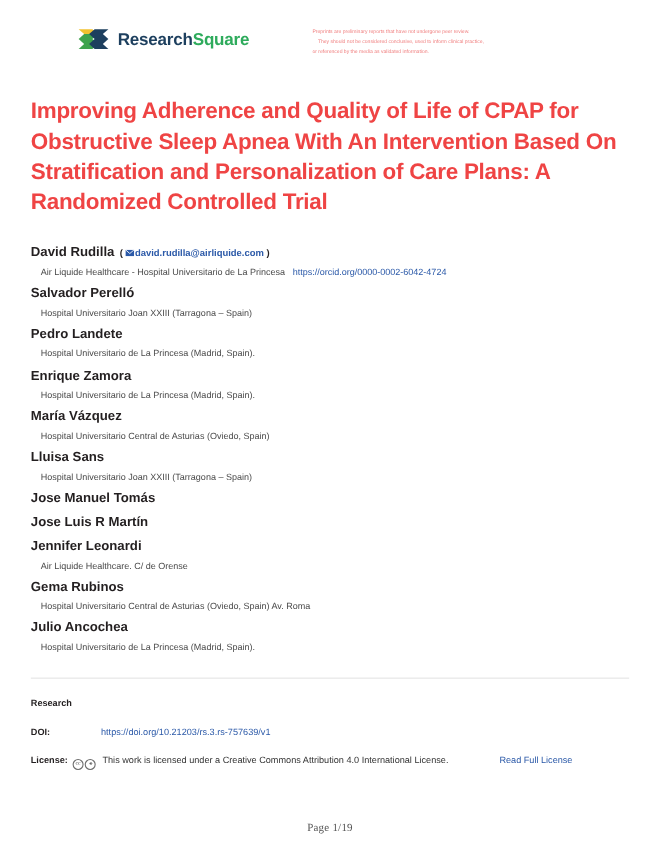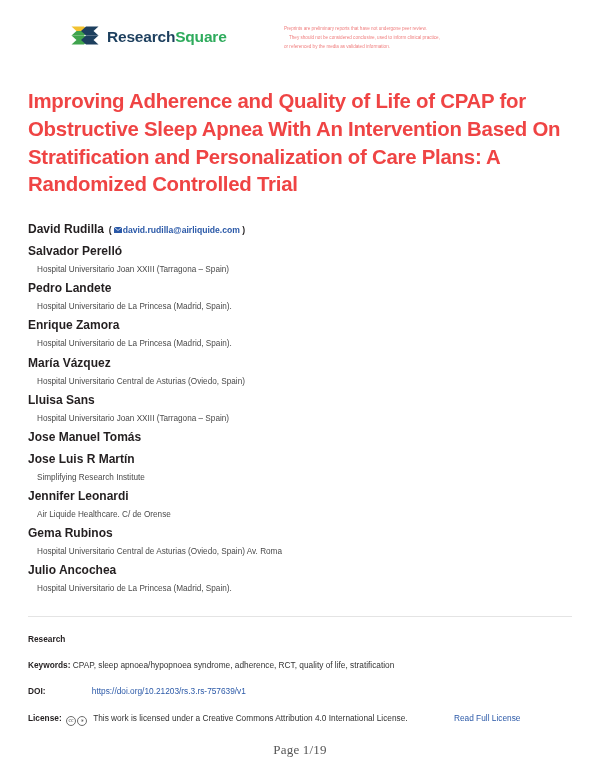--- a/index.html
+++ b/index.html
@@ -166,21 +166,21 @@
     font-family: "Liberation Serif", serif;
   }
 
   
   .footer {
     position: absolute;
     left: 0;
     right: 0;
     bottom: 18px;
     text-align: center;
-    font-size: 13px;
+    font-size: 10px;
     color: #555555;
     font-family: "Liberation Serif", serif;
     letter-spacing: 0.2px;
   }
 </style>
 </head>
 <body>
 
 <div class="page">
 
@@ -216,20 +216,21 @@
 
   <div class="authors">
 
     <div class="author">
       <div>
         <span class="author-name">David Rudilla</span><span class="author-email-wrap">&nbsp;&nbsp;(<span class="mail-icon"><svg viewBox="0 0 16 12" width="8" height="6" xmlns="http://www.w3.org/2000/svg">
                 <rect x="0" y="0" width="16" height="12" fill="#2b59a8"></rect>
                 <polyline points="0,0 8,7 16,0" fill="none" stroke="#ffffff" stroke-width="1.6"></polyline>
               </svg></span><a class="author-email" href="#">david.rudilla@airliquide.com</a>&nbsp;)</span>
       </div>
+      <div class="author-affil"><span>Air Liquide Healthcare - Hospital Universitario de La Princesa</span><a class="orcid-link" href="#">https://orcid.org/0000-0002-6042-4724</a></div>
     </div>
 
     <div class="author">
       <div class="author-name">Salvador Perelló</div>
       <div class="author-affil">Hospital Universitario Joan XXIII (Tarragona – Spain)</div>
     </div>
 
     <div class="author">
       <div class="author-name">Pedro Landete</div>
       <div class="author-affil">Hospital Universitario de La Princesa (Madrid, Spain).</div>
@@ -249,21 +250,20 @@
       <div class="author-name">Lluisa Sans</div>
       <div class="author-affil">Hospital Universitario Joan XXIII (Tarragona – Spain)</div>
     </div>
 
     <div class="author">
       <div class="author-name">Jose Manuel Tomás</div>
     </div>
 
     <div class="author">
       <div class="author-name">Jose Luis R Martín</div>
-      <div class="author-affil">Simplifying Research Institute</div>
     </div>
 
     <div class="author">
       <div class="author-name">Jennifer Leonardi</div>
       <div class="author-affil">Air Liquide Healthcare. C/ de Orense</div>
     </div>
 
     <div class="author">
       <div class="author-name">Gema Rubinos</div>
       <div class="author-affil">Hospital Universitario Central de Asturias (Oviedo, Spain) Av. Roma</div>
@@ -277,24 +277,20 @@
   </div>
 
   <hr class="divider">
 
   <div class="meta">
 
     <div class="meta-row">
       <span class="meta-label">Research</span>
     </div>
 
-    <div class="meta-row">
-      <span class="meta-label">Keywords:</span>
-      <span>CPAP, sleep apnoea/hypopnoea syndrome, adherence, RCT, quality of life, stratification</span>
-    </div>
 
 
     <div class="meta-row">
       <span class="meta-label">DOI:</span>
       <a class="meta-link" href="#">https://doi.org/10.21203/rs.3.rs-757639/v1</a>
     </div>
 
     <div class="meta-row">
       <span class="meta-label">License:</span>
       <span class="cc-badges"><span class="cc-badge">cc</span><span class="cc-badge">⚹</span></span>

